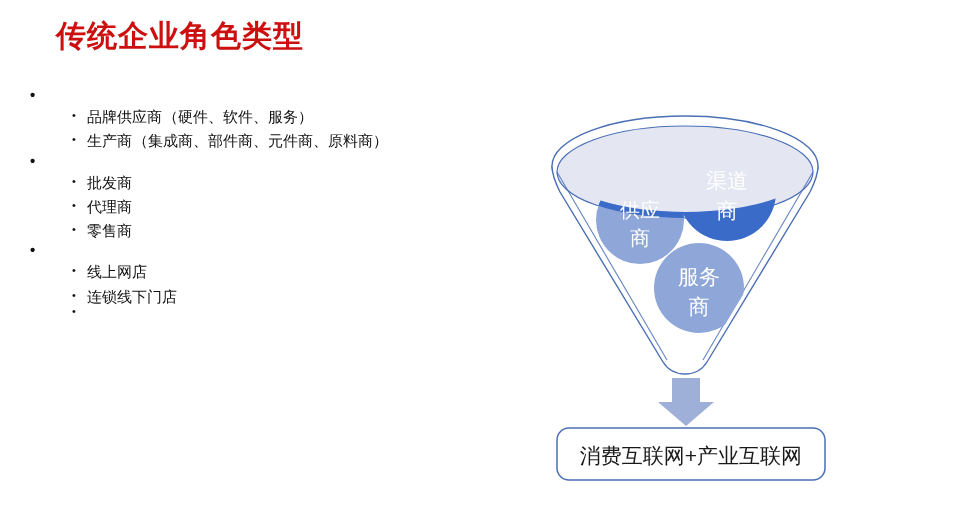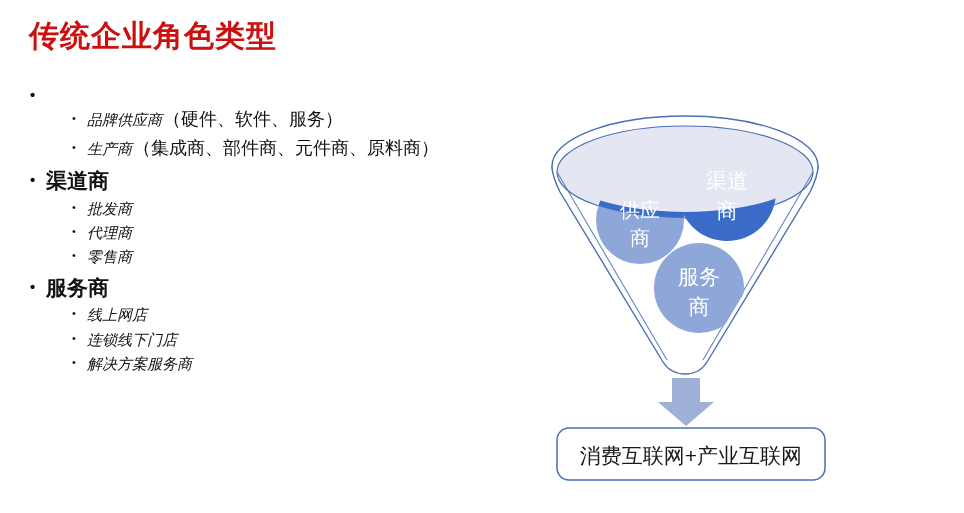--- a/index.html
+++ b/index.html
@@ -13,21 +13,21 @@
     height: 513px;
     position: relative;
     overflow: hidden;
     font-family: "Liberation Sans", "DejaVu Sans", sans-serif;
     color: #1a1a1a;
   }
 
   
   #slide-title {
     position: absolute;
-    left: 29px;
+    left: 56px;
     top: 16px;
     font-size: 30px;
     font-weight: bold;
     letter-spacing: 1px;
     color: #cc1010;
     white-space: nowrap;
   }
 
   
   #outline {
@@ -66,23 +66,23 @@
   }
   .l2 .bullet {
     width: 15px;
     flex: none;
     font-size: 11px;
     line-height: 1;
     position: relative;
     top: -3px;
     color: #111111;
   }
-  .l2 .main { white-space: nowrap; font-style: italic; }
+  .l2 .main { white-space: nowrap; }
   .l2 .note {
-    font-size: 18px;
+    font-size: 15px;
     white-space: nowrap;
     margin-left: 1px;
   }
 
   
   #diagram {
     position: absolute;
     left: 515px;
     top: 110px;
     width: 340px;
@@ -123,56 +123,53 @@
     <div class="l2">
       <span class="bullet">•</span>
       <span class="main">生产商</span>
       <span class="note">（集成商、部件商、元件商、原料商）</span>
     </div>
   </div>
 
   <div class="group">
     <div class="l1">
       <span class="bullet">•</span>
-      <span>渠道商</span>
     </div>
     <div class="l2">
       <span class="bullet">•</span>
       <span class="main">批发商</span>
       <span class="note"></span>
     </div>
     <div class="l2">
       <span class="bullet">•</span>
       <span class="main">代理商</span>
       <span class="note"></span>
     </div>
     <div class="l2">
       <span class="bullet">•</span>
       <span class="main">零售商</span>
     </div>
   </div>
 
   <div class="group">
     <div class="l1">
       <span class="bullet">•</span>
-      <span>服务商</span>
     </div>
     <div class="l2">
       <span class="bullet">•</span>
       <span class="main">线上网店</span>
       <span class="note"></span>
     </div>
     <div class="l2">
       <span class="bullet">•</span>
       <span class="main">连锁线下门店</span>
       <span class="note"></span>
     </div>
     <div class="l2">
       <span class="bullet">•</span>
-      <span class="main">解决方案服务商</span>
       <span class="note"></span>
     </div>
   </div>
 
 </div>
 
 <div id="diagram">
   <svg width="340" height="375" viewBox="0 0 340 375" xmlns="http://www.w3.org/2000/svg">
     <defs>
 

